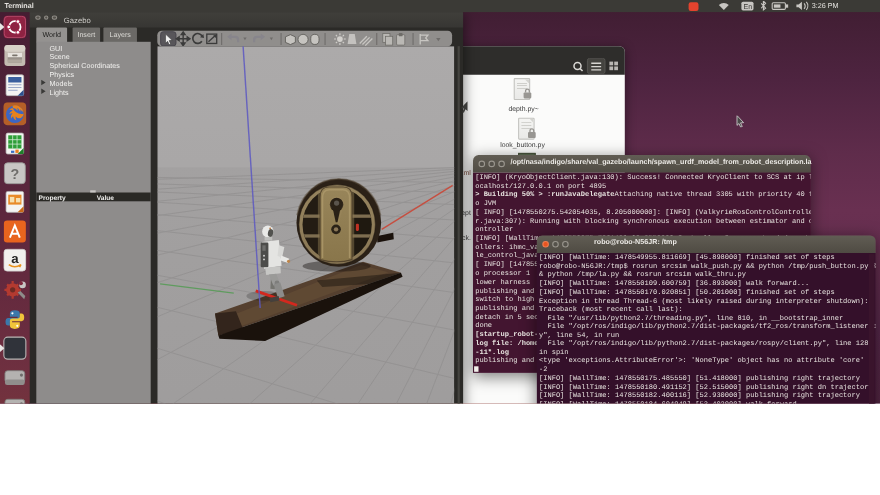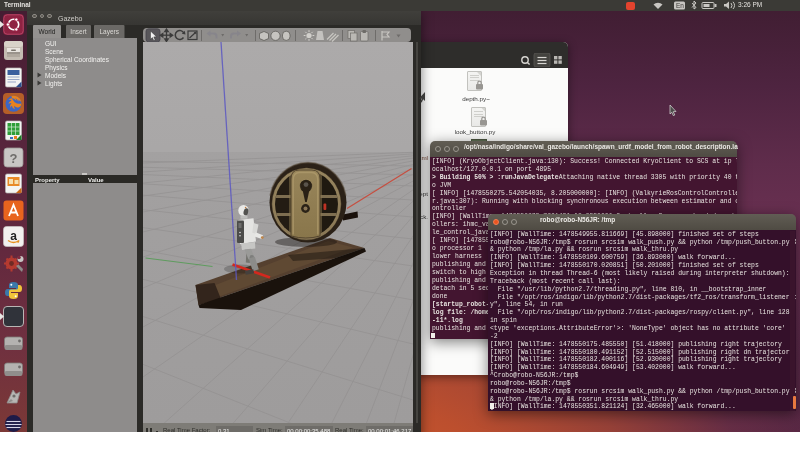--- a/index.html
+++ b/index.html
@@ -1,14 +1,14 @@
 <!DOCTYPE html>
 <html><head><meta charset="utf-8"><style>
 html,body{margin:0;padding:0;}
-#desk{position:relative;width:800px;height:432px;overflow:hidden;font-family:"Liberation Sans",sans-serif;
+#desk{position:relative;width:800px;height:367px;overflow:hidden;font-family:"Liberation Sans",sans-serif;
 background:
  radial-gradient(720px 540px at 370px 500px, #CE5C2E 0%, #BC4F2E 18%, #964138 36%, rgba(118,52,72,0.6) 52%, rgba(118,52,72,0) 70%),
  linear-gradient(180deg, #3F1D31 0%, #4E2440 20%, #5F2C4B 38%, #693051 52%, #652E4F 66%, #57284A 82%, #4C2342 100%);}
 .abs{position:absolute;}
 .s5{transform:scale(.5);transform-origin:0 0;}
 
 #panel{left:0;top:0;width:800px;height:11px;background:#3B3A36;z-index:60;}
 #panel .txt{color:#E4E2DE;font-size:13px;font-weight:bold;}
 
 #launcher{left:0;top:11px;width:27px;height:439px;z-index:50;

